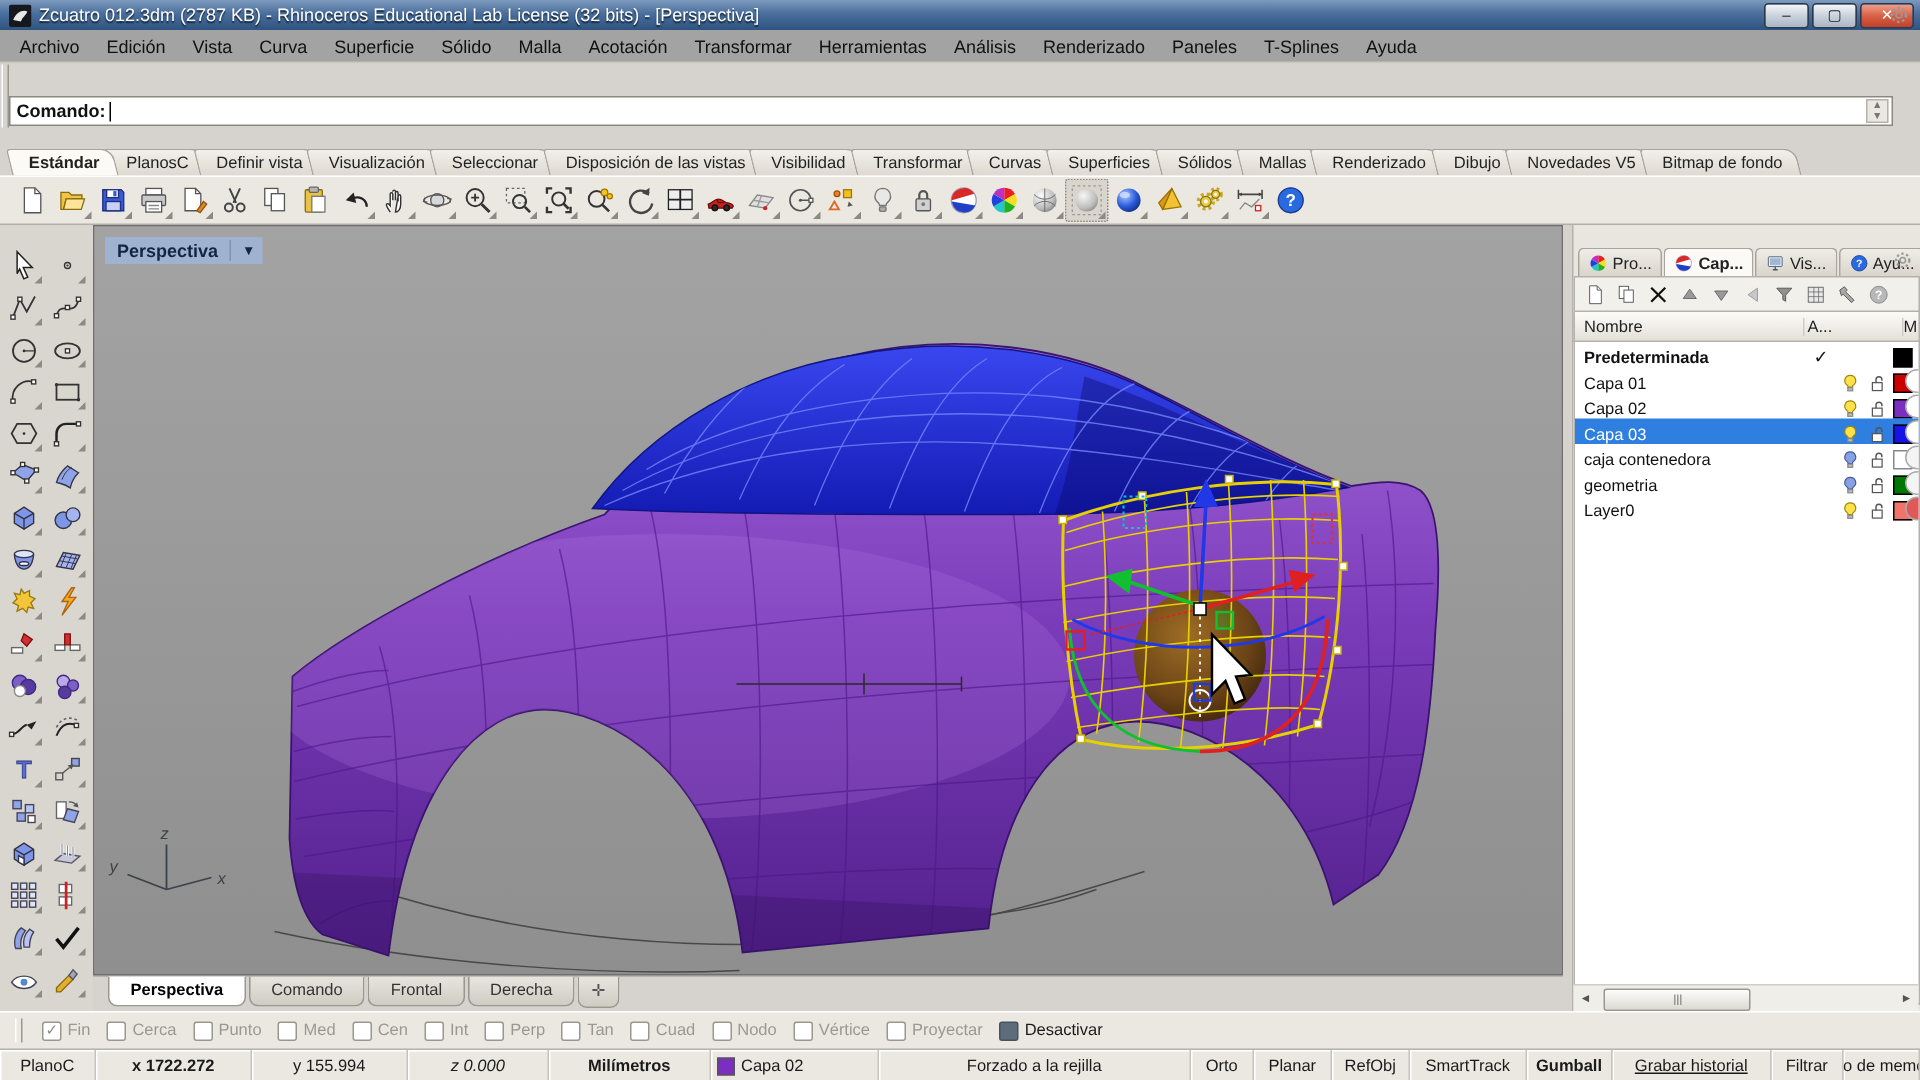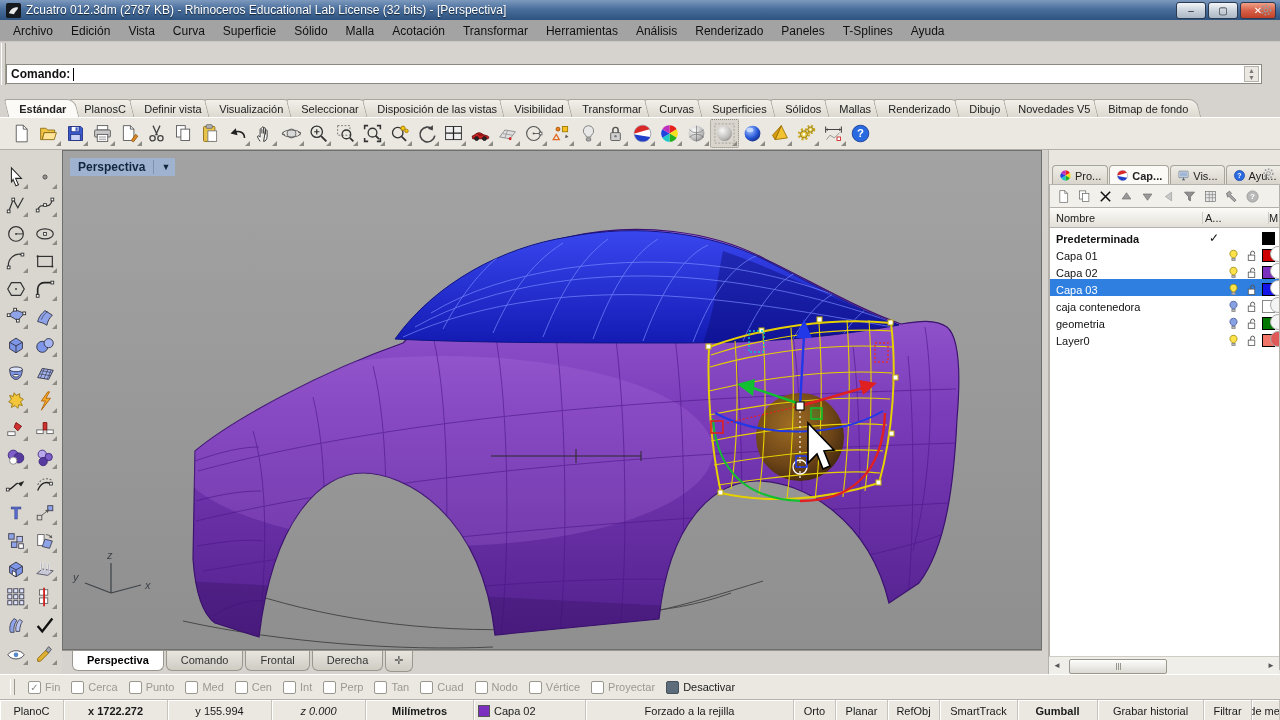--- a/index.html
+++ b/index.html
@@ -1182,24 +1182,24 @@
       </div>
       <div class="sb-cell" style="width: 52px;">
         <span>Planar</span>
       </div>
       <div class="sb-cell" style="width: 52px;">
         <span>RefObj</span>
       </div>
       <div class="sb-cell" style="width: 78px;">
         <span>SmartTrack</span>
       </div>
-      <div class="sb-cell bold" style="width: 80px;">
+      <div class="sb-cell bold" style="width: 57px;">
         <span>Gumball</span>
       </div>
-      <div class="sb-cell" style="width: 106px;">
+      <div class="sb-cell" style="width: 106px; text-decoration: underline;">
         <span>Grabar historial</span>
       </div>
       <div class="sb-cell" style="width: 48px;">
         <span>Filtrar</span>
       </div>
       <div class="sb-cell" style="flex: 1 1 0%;">
         <span>Uso de memo...</span>
       </div>
     </div>
 </div>

